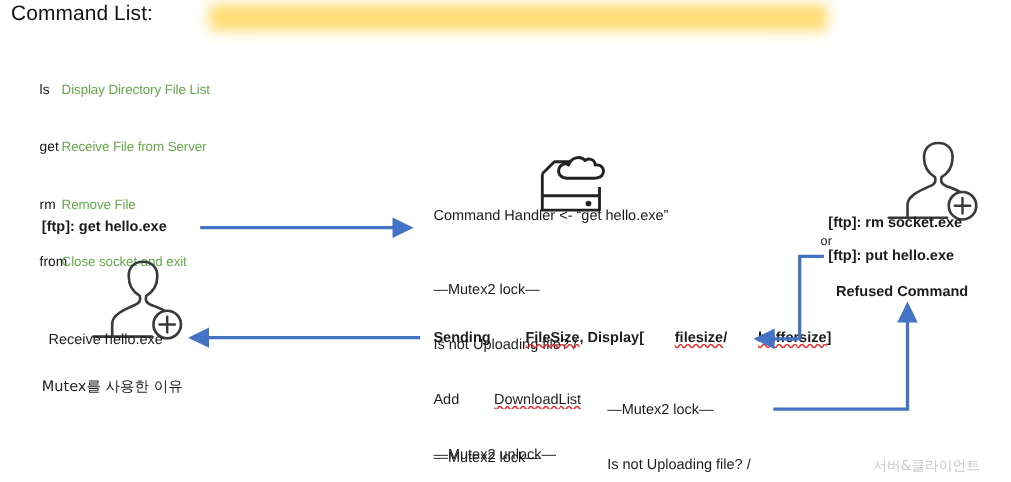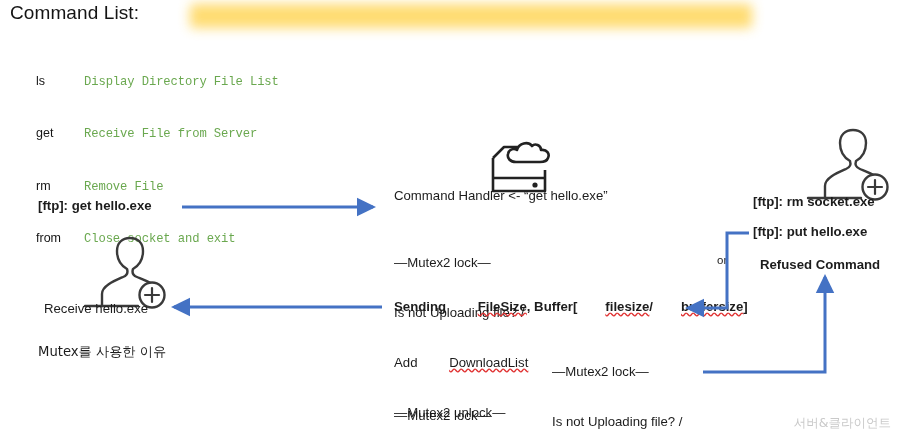--- a/index.html
+++ b/index.html
@@ -29,27 +29,27 @@
     background:#ffd75e;
     border-radius:3px;
     filter:blur(6px);
     opacity:.88;
   }
 
   
   .cmd-list{left:36px;top:38px;}
   .cmd-row{display:flex;align-items:baseline;height:16.4px;}
   .cmd-name{
-    width:48px;
+    width:20px;
     font-family:"Liberation Sans", sans-serif;
     font-size:12.5px;
     color:#151515;
   }
   .cmd-desc{
-    font-family:Liberation Mono, monospace;
+    font-family:Liberation Sans, sans-serif;
     font-size:12.2px;
     color:#6aa84f;
     letter-spacing:-.1px;
   }
 
   
   .txt{font-size:13.2px;line-height:16.6px;color:#1c1c1c;}
   .txt.b{font-weight:bold;}
   .small{font-size:11.5px;}
   .spell{
@@ -124,21 +124,21 @@
 
   <div class="abs txt" style="left:394px;top:188px;">Command Handler &lt;- “get hello.exe”</div>
 
   <div class="abs txt" style="left:394px;top:222px;">
     <div>—Mutex2 lock—</div>
     <div>Is not Uploading file? /</div>
     <div><span>Add </span><span class="spell">DownloadList</span></div>
     <div>—Mutex2 unlock—</div>
   </div>
 
-  <div class="abs txt b" style="left:394px;top:299px;"><span>Sending </span><span class="spell">FileSize</span><span>, Buffer[</span><span class="spell">filesize</span><span>/</span><span class="spell">buffersize</span><span>]</span></div>
+  <div class="abs txt b" style="left:394px;top:299px;"><span>Sending </span><span class="spell">FileSize</span><span>, Display[</span><span class="spell">filesize</span><span>/</span><span class="spell">buffersize</span><span>]</span></div>
 
   <div class="abs txt" style="left:552px;top:331px;">
     <div>—Mutex2 lock—</div>
     <div>Is not Uploading file? /</div>
     
     
   </div>
 
   <div class="abs txt" style="left:394px;top:375px;">
     <div>—Mutex2 lock—</div>
@@ -150,21 +150,21 @@
     <svg width="96" height="78" viewBox="0 0 96 78" fill="none">
       <path d="M22 70 L22 58 C22 50 34 45 43 41 C48 39 48 36 47 33 C40 29 37 22 37 15 C37 7 42 2 50 2 C58 2 63 7 63 15 C63 22 60 29 53 33 C52 36 52 39 57 41 C62 43 68 45 72 48" stroke="#3a3a3a" stroke-width="2.4" stroke-linecap="round" stroke-linejoin="round" fill="none"></path>
       <line x1="5" y1="70" x2="58" y2="70" stroke="#3a3a3a" stroke-width="2.4" stroke-linecap="round"></line>
       <circle cx="72" cy="59" r="12.5" stroke="#3a3a3a" stroke-width="2.4" fill="#fff"></circle>
       <line x1="65" y1="59" x2="79" y2="59" stroke="#3a3a3a" stroke-width="2.2" stroke-linecap="round"></line>
       <line x1="72" y1="52" x2="72" y2="66" stroke="#3a3a3a" stroke-width="2.2" stroke-linecap="round"></line>
     </svg>
   </div>
 
   <div class="abs txt b" style="left:753px;top:194px;">[ftp]: rm socket.exe</div>
-  <div class="abs txt small" style="left:717px;top:212px;margin-top:40px;">or</div>
+  <div class="abs txt small" style="left:746px;top:212px;">or</div>
   <div class="abs txt b" style="left:753px;top:224px;">[ftp]: put hello.exe</div>
   <div class="abs txt b" style="left:760px;top:257px;">Refused Command</div>
 
   <div class="abs watermark">서버&amp;클라이언트</div>
 
   <svg class="overlay">
     <defs>
       <marker id="ah-r" markerWidth="7" markerHeight="7" refX="5.4" refY="3.5" orient="auto">
         <path d="M0,0.4 L6.4,3.5 L0,6.6 Z" fill="#4472c4"></path>
       </marker>

